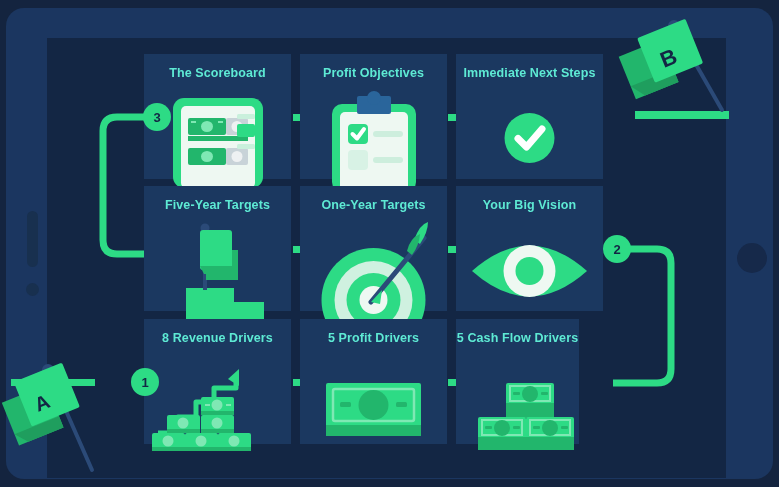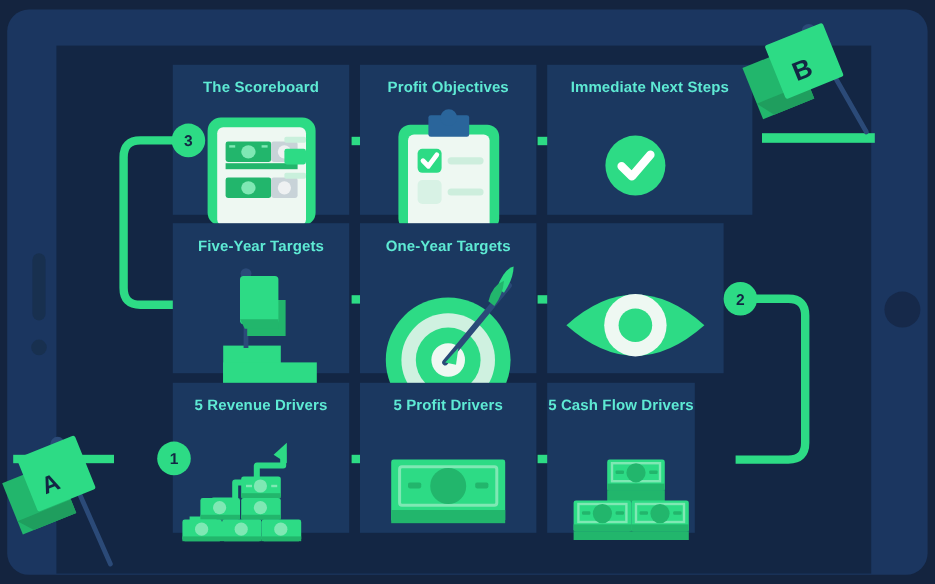--- a/index.html
+++ b/index.html
@@ -180,21 +180,21 @@
             <circle cx="74" cy="8" r="7" fill="#2a659b"></circle>
             <rect x="48" y="34" width="20" height="20" rx="4" fill="#2ddb85"></rect>
             <path d="M52.5 44 L57 48.5 L64 39" stroke="#ffffff" stroke-width="4" fill="none" stroke-linecap="round" stroke-linejoin="round"></path>
             <rect x="73" y="41" width="30" height="6" rx="3" fill="#cdeedd"></rect>
             <rect x="48" y="60" width="20" height="20" rx="4" fill="#d8f2e5"></rect>
             <rect x="73" y="67" width="30" height="6" rx="3" fill="#cdeedd"></rect>
           </svg>
         </div>
       </div>
 
-      <div class="card" style="left:409px; top:16px; width:171px; height:125px;">
+      <div class="card" style="left:409px; top:16px; width:147px; height:125px;">
         <div class="card-title">Immediate Next Steps</div>
         <div class="art">
           <svg viewBox="0 0 147 95" style="width:147px;height:95px;">
             <circle cx="73.5" cy="48" r="25" fill="#2ddb85"></circle>
             <path d="M62 48.5 L70.5 57 L86 39" stroke="#ffffff" stroke-width="7" fill="none" stroke-linecap="round" stroke-linejoin="round"></path>
           </svg>
         </div>
       </div>
 
       <div class="card" style="left:97px; top:148px; width:147px; height:125px;">
@@ -222,31 +222,32 @@
             <circle cx="73.5" cy="78" r="14" fill="#eef8f2"></circle>
             <line x1="71" y1="80" x2="124" y2="16" stroke="#2b4a78" stroke-width="5" stroke-linecap="round"></line>
             <path d="M114 18 Q120 2 128 0 Q128 10 120 22 Z" fill="#2ddb85"></path>
             <path d="M107 29 Q110 16 120 12 Q119 24 112 33 Z" fill="#22b66c"></path>
             <path d="M71 80 L82 68 L80 82 Z" fill="#2ddb85"></path>
           </svg>
         </div>
       </div>
 
       <div class="card" style="left:409px; top:148px; width:147px; height:125px;">
+        <div class="card-title">Your Big Vision</div>
         <div class="art">
           <svg viewBox="0 0 147 95" style="width:147px;height:95px;">
             <path d="M16 49 Q73.5 -2 131 49 Q73.5 100 16 49 Z" fill="#2ddb85"></path>
             <circle cx="73.5" cy="49" r="26" fill="#eef8f2"></circle>
             <circle cx="73.5" cy="49" r="14" fill="#2ddb85"></circle>
           </svg>
         </div>
       </div>
 
       <div class="card" style="left:97px; top:281px; width:147px; height:125px;">
-        <div class="card-title">5 Revenue Drivers</div>
+        <div class="card-title">8 Revenue Drivers</div>
         <div class="art">
           <svg viewBox="0 0 147 95" style="width:147px;height:95px;">
             <path d="M14 78 L34 78 L34 62 L52 62 L52 47 L70 47 L70 33 L92 33 L92 22" fill="none" stroke="#2ddb85" stroke-width="5" stroke-linejoin="round"></path>
             <path d="M84 24 L95 14 L95 31 Z" fill="#2ddb85"></path>
             <g>
               <rect x="57" y="42" width="33" height="18" rx="2" fill="#2ddb85"></rect>
               <rect x="57" y="56" width="33" height="4" fill="#22b66c"></rect>
               <circle cx="73" cy="50" r="5.5" fill="#7fe8b4"></circle>
               <rect x="61" y="49" width="5" height="2" fill="#7fe8b4"></rect>
               <rect x="82" y="49" width="5" height="2" fill="#7fe8b4"></rect>

